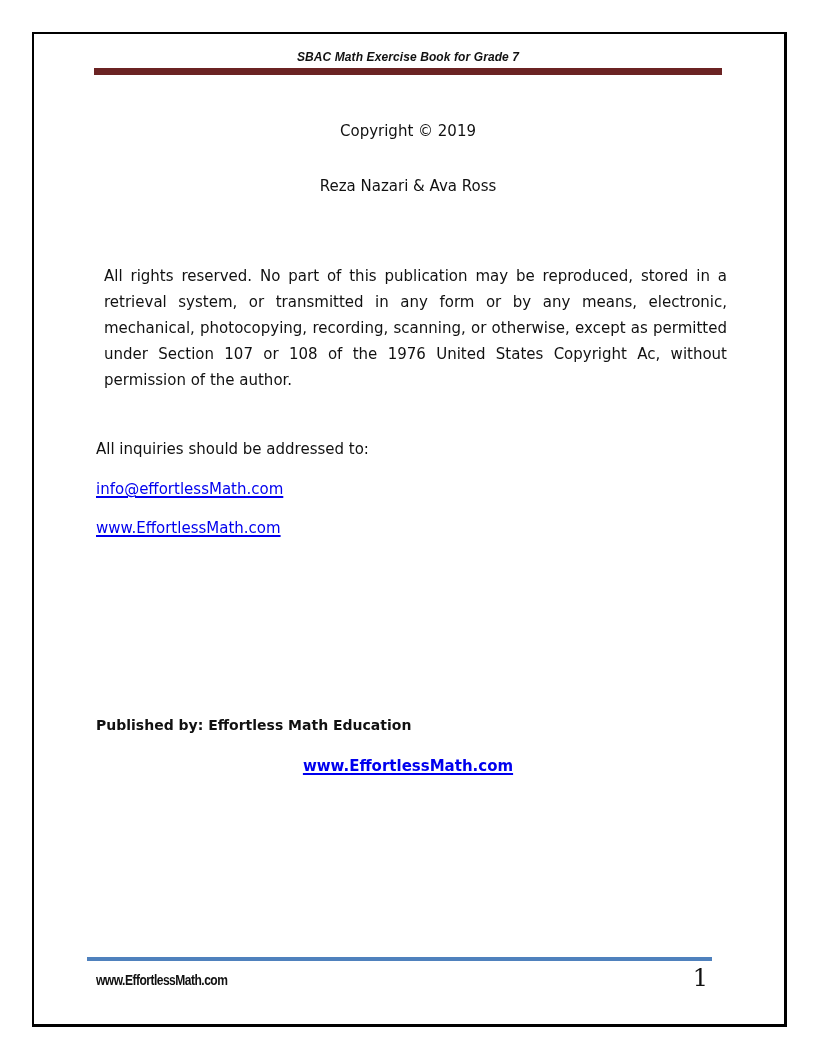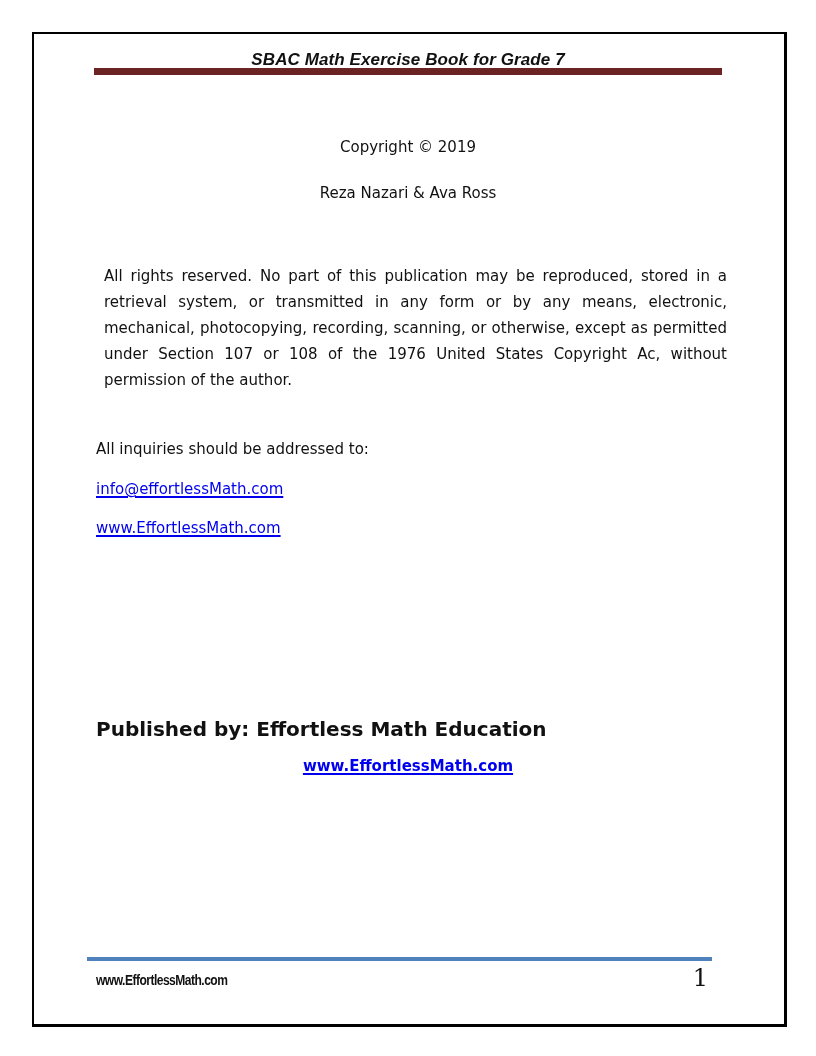--- a/index.html
+++ b/index.html
@@ -29,42 +29,42 @@
     }
     .header-title {
       position: absolute;
       left: 94px;
       width: 628px;
       top: 50px;
       text-align: center;
       font-family: "Liberation Sans", sans-serif;
       font-style: italic;
       font-weight: bold;
-      font-size: 17px;
+      font-size: 12px;
       letter-spacing: 0.1px;
       color: #111;
     }
     .header-bar {
       position: absolute;
       left: 94px;
       top: 68px;
       width: 628px;
       height: 7px;
       background: #6b2323;
     }
     .center-line {
       position: absolute;
       left: 96px;
       width: 624px;
       text-align: center;
       font-size: 15px;
       color: #111;
     }
-    .copyright { top: 138px; }
-    .authors { top: 184px; }
+    .copyright { top: 122px; }
+    .authors { top: 177px; }
     .rights {
       position: absolute;
       left: 96px;
       top: 255px;
       width: 623px;
       font-size: 15px;
       line-height: 26px;
       text-align: justify;
       color: #111;
       margin: 8px;
@@ -93,21 +93,21 @@
     .site-link {
       position: absolute;
       left: 96px;
       top: 519px;
       font-size: 15px;
     }
     .published {
       position: absolute;
       left: 96px;
       top: 717px;
-      font-size: 20px;
+      font-size: 14px;
       font-weight: bold;
       color: #111;
     }
     .published-link {
       position: absolute;
       left: 96px;
       width: 624px;
       top: 757px;
       text-align: center;
       font-size: 15px;

